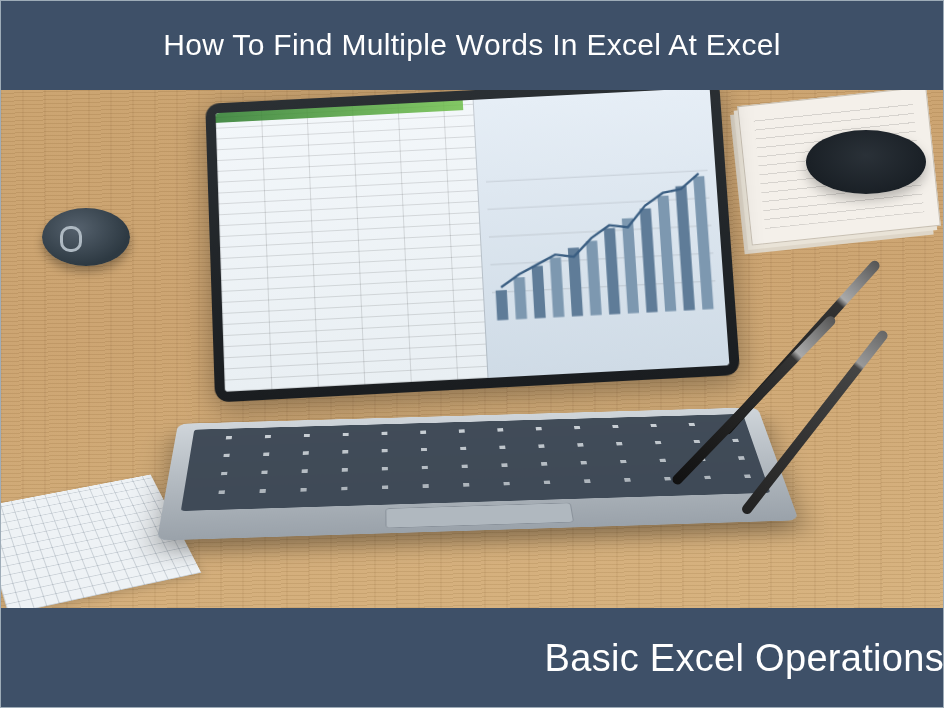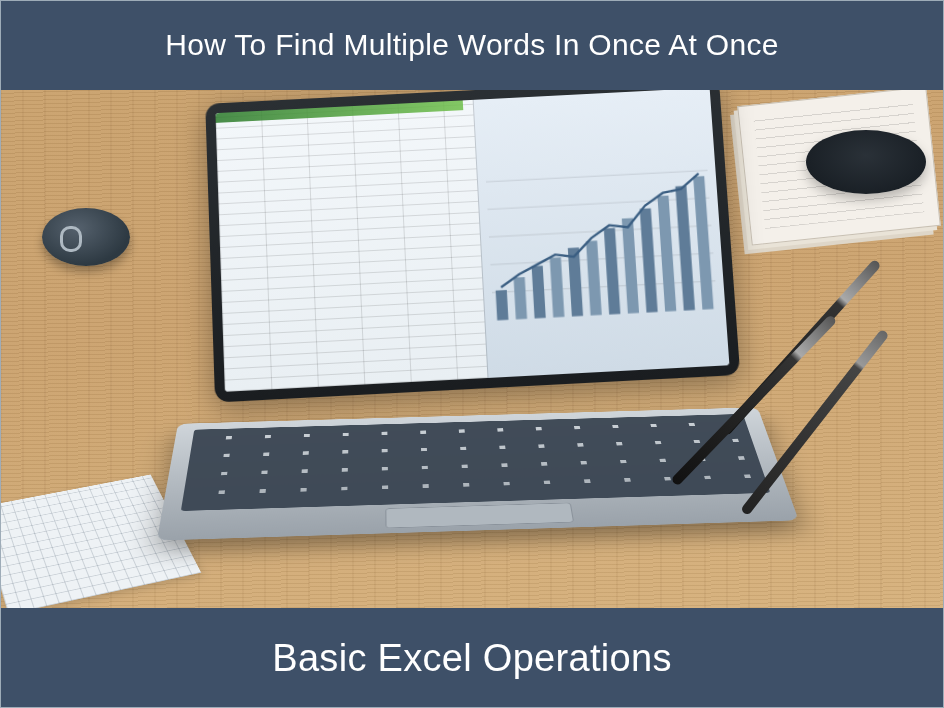--- a/index.html
+++ b/index.html
@@ -8,21 +8,21 @@
   .banner {
     background: #3e5068;
     color: #ffffff;
     display: flex;
     align-items: center;
     justify-content: center;
     font-weight: 400;
     letter-spacing: 0.3px;
   }
   .banner.top { height: 90px; font-size: 30px; }
-  .banner.bottom { height: 100px; font-size: 38px; }
+  .banner.bottom { height: 100px; font-size: 38px; justify-content: flex-end; }
   .hero {
     flex: 1;
     position: relative;
     overflow: hidden;
     background: linear-gradient(180deg, #d7e0e8 0%, #b8c5d0 100%);
   }
   
   .desk {
     position: absolute;
     left: 0; right: 0; bottom: 0; top: 0;
@@ -145,21 +145,21 @@
     border:3px solid #aeb9c2; border-radius:10px;
   }
   .outer-border{ position:absolute; inset:0; pointer-events:none; border:1px solid #9eacb8; }
 </style>
 </head>
 <body>
 
 <div class="frame">
 
   <div class="banner top">
-    <span>How To Find Multiple Words In Once At Once</span>
+    <span>How To Find Multiple Words In Excel At Excel</span>
   </div>
 
   <div class="hero">
     <div class="desk"></div>
     <div class="papers"></div>
     <div class="coaster"></div>
     <div class="pebble"></div>
     <div class="gridpad"></div>
 
     <div class="laptop">

